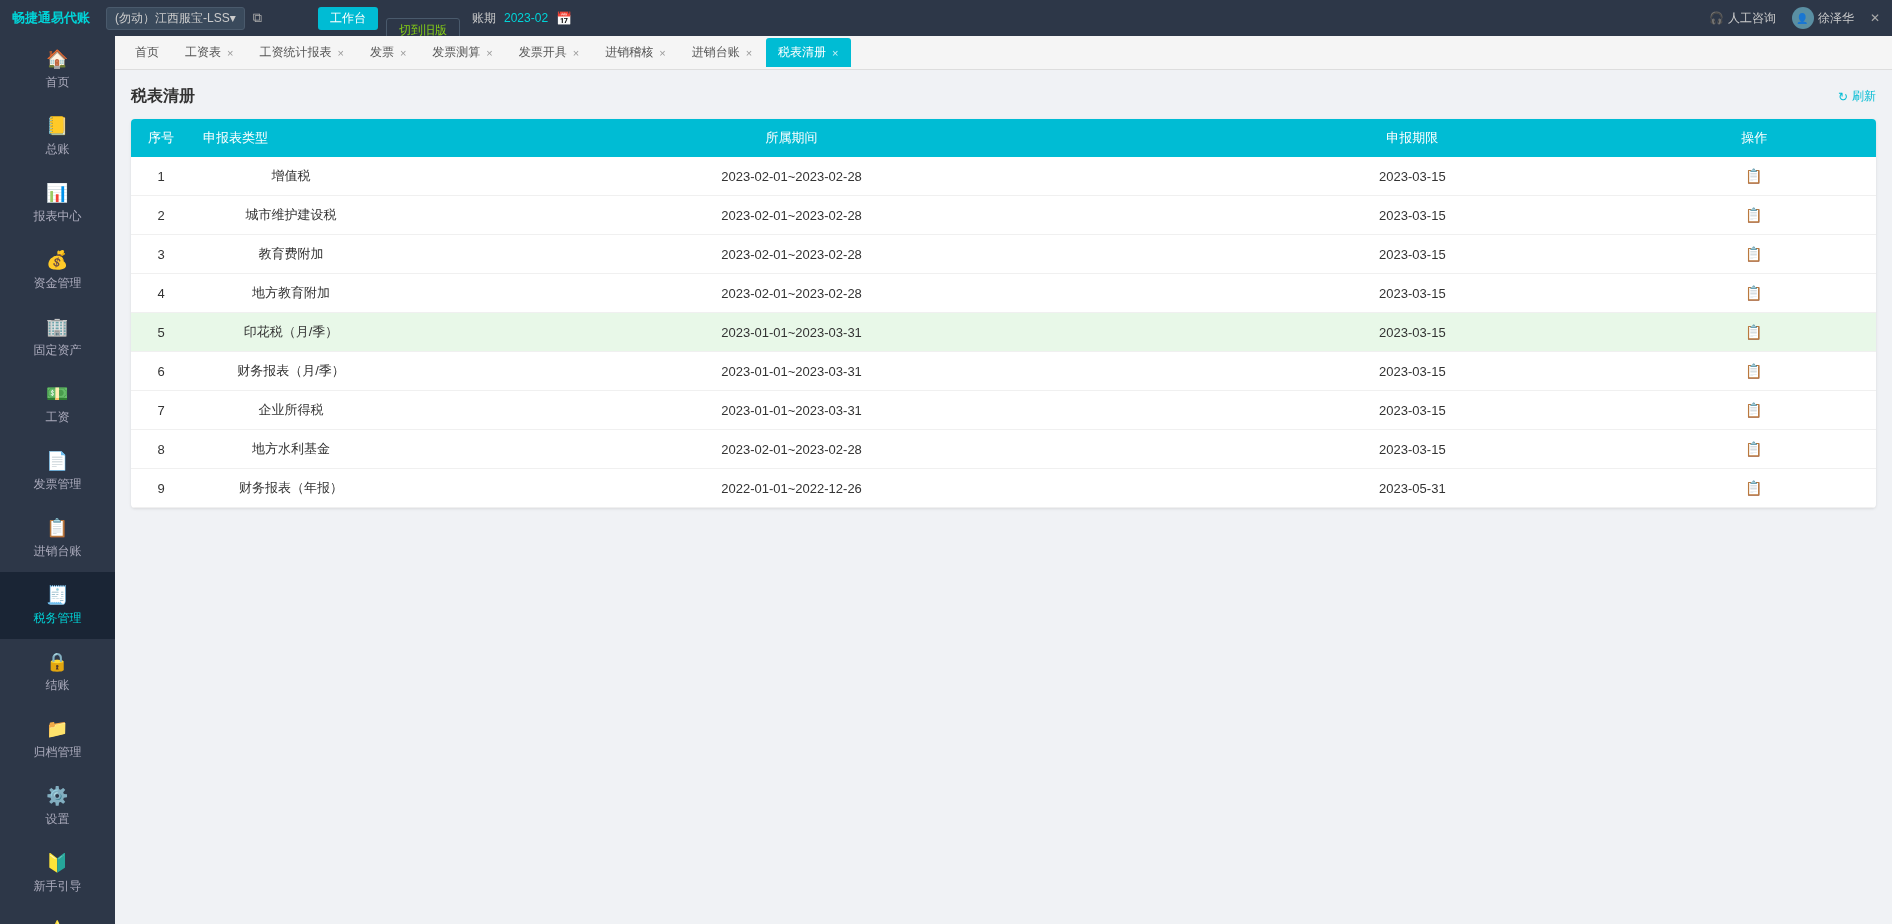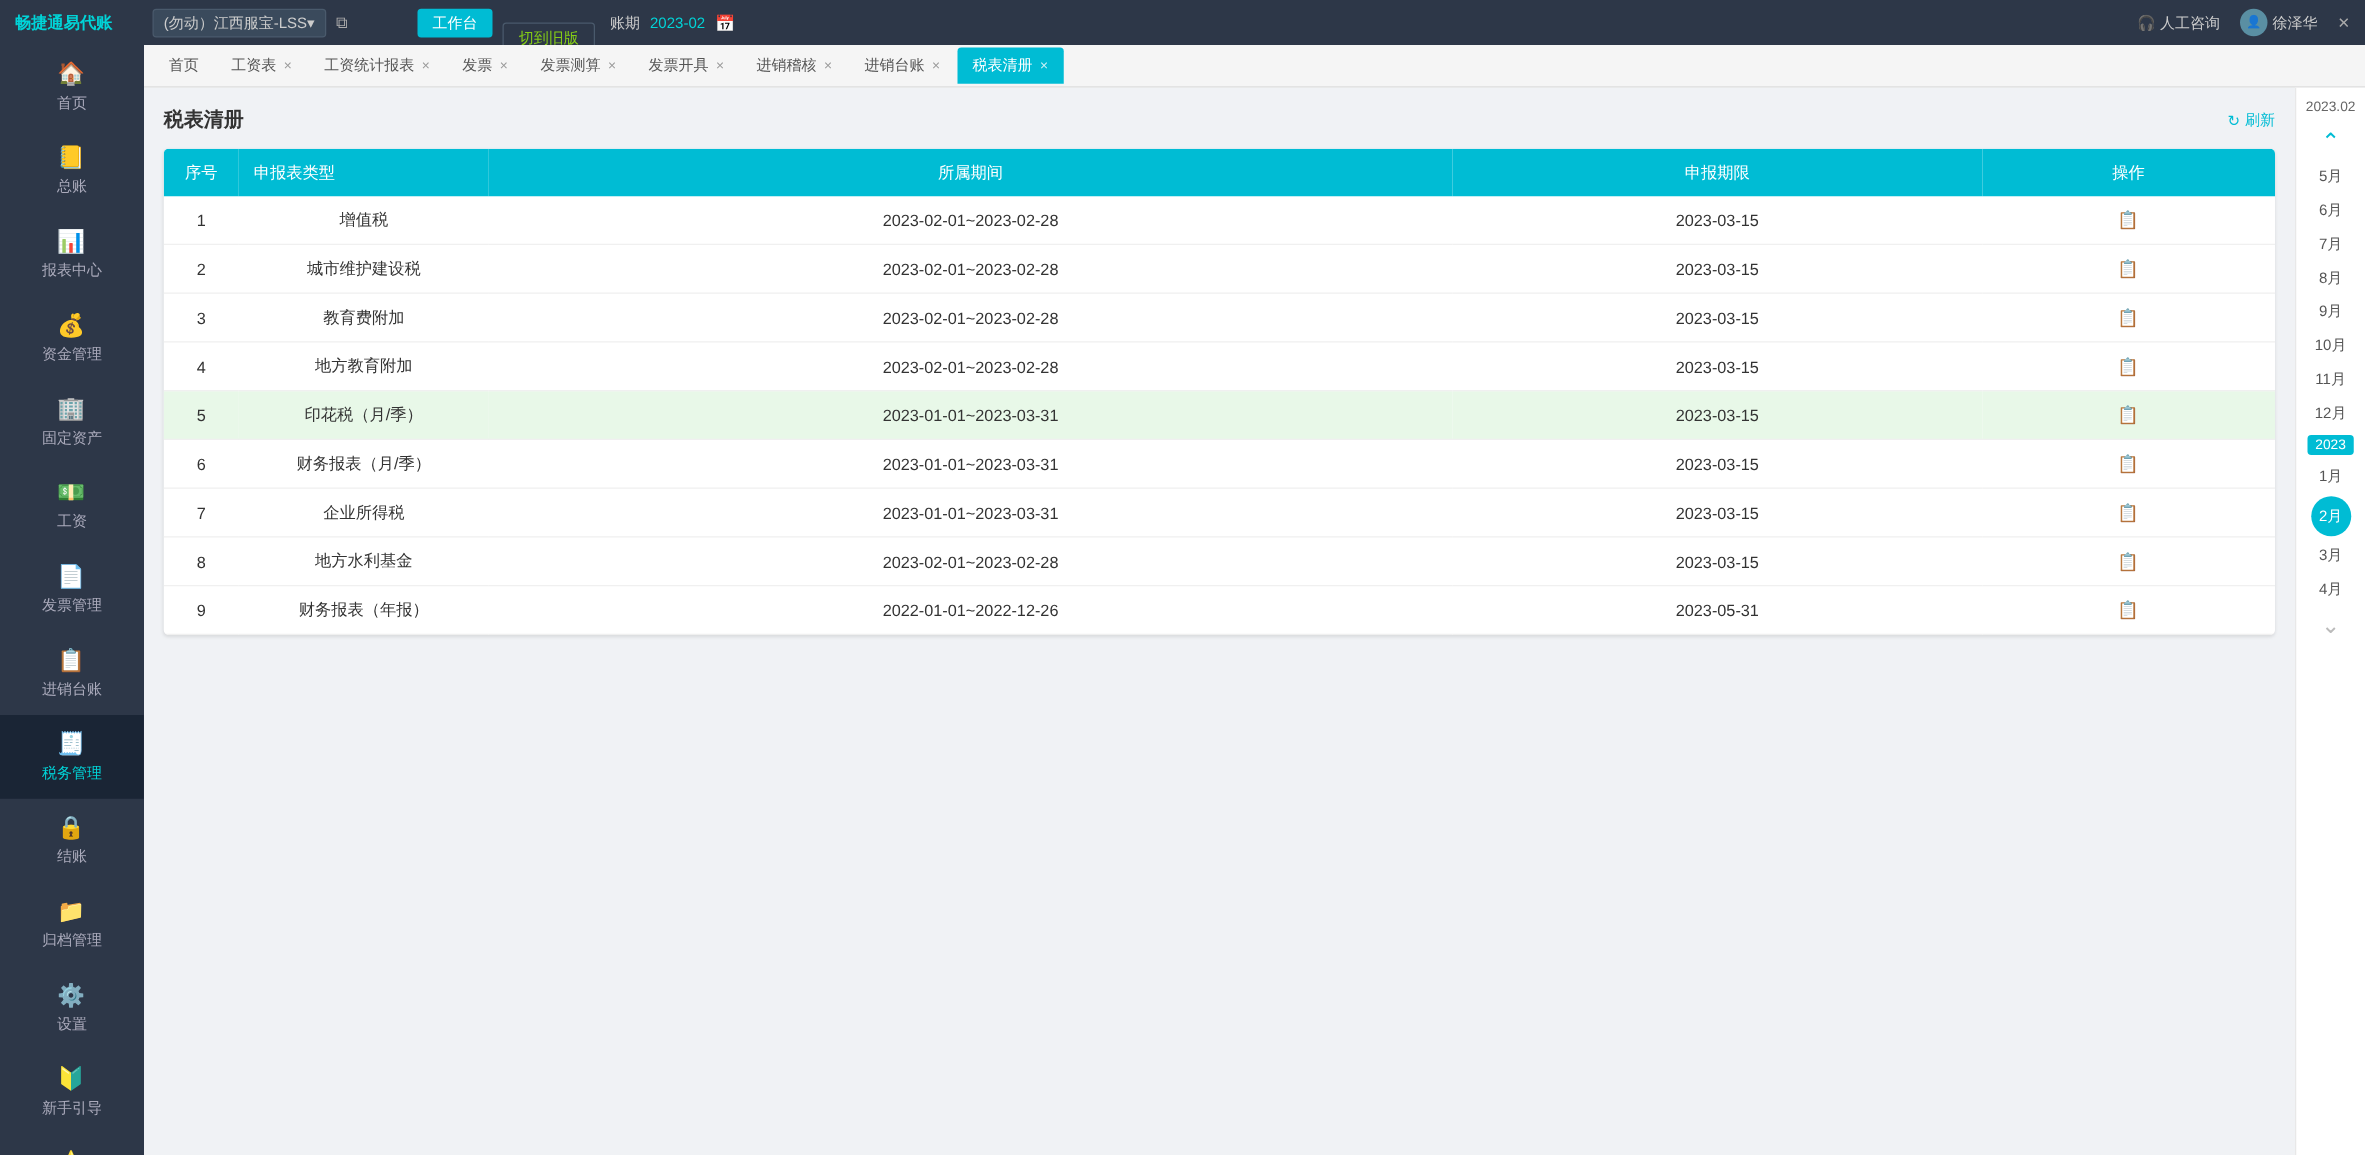--- a/index.html
+++ b/index.html
@@ -8,21 +8,21 @@
     
     .top-bar {
       height: 36px;
       background: #2d3748;
       display: flex;
       align-items: center;
       padding: 0 12px;
       gap: 8px;
       flex-shrink: 0;
     }
-    .top-bar .logo { color: #00d4d8; font-size: 13px; font-weight: bold; margin-right: 24px; }
+    .top-bar .logo { color: #00d4d8; font-size: 13px; font-weight: bold; margin-right: 8px; }
     .company-select {
       background: #3a4a5c;
       border: 1px solid #4a5a6c;
       color: #ccc;
       padding: 2px 8px;
       font-size: 12px;
       border-radius: 3px;
       display: flex;
       align-items: center;
       gap: 0;
@@ -382,34 +382,16 @@
     <td>财务报表（年报）</td>
     <td>2022-01-01~2022-12-26</td>
     <td>2023-05-31</td>
     <td><span class="action-icon">📋</span></td>
   </tr>
             </tbody>
           </table>
 
       </div>
 
-      <div class="right-panel" id="right-panel">
-          <div style="font-size: 11px; color: rgb(102, 102, 102); padding: 6px 4px; text-align: center;">2023.02</div>
-          <div class="up-arrow">⌃</div>
-          <div class="month-item">5月</div>
-          <div class="month-item">6月</div>
-          <div class="month-item">7月</div>
-          <div class="month-item">8月</div>
-          <div class="month-item">9月</div>
-          <div class="month-item">10月</div>
-          <div class="month-item">11月</div>
-          <div class="month-item">12月</div>
-          <div class="panel-year-header">2023</div>
-          <div class="month-item">1月</div>
-          <div class="month-item active">2月</div>
-          <div class="month-item">3月</div>
-          <div class="month-item">4月</div>
-          <div class="down-arrow">⌄</div>
-        </div>
 
     </div>
   </div>
 </div>
 
 </body></html>

